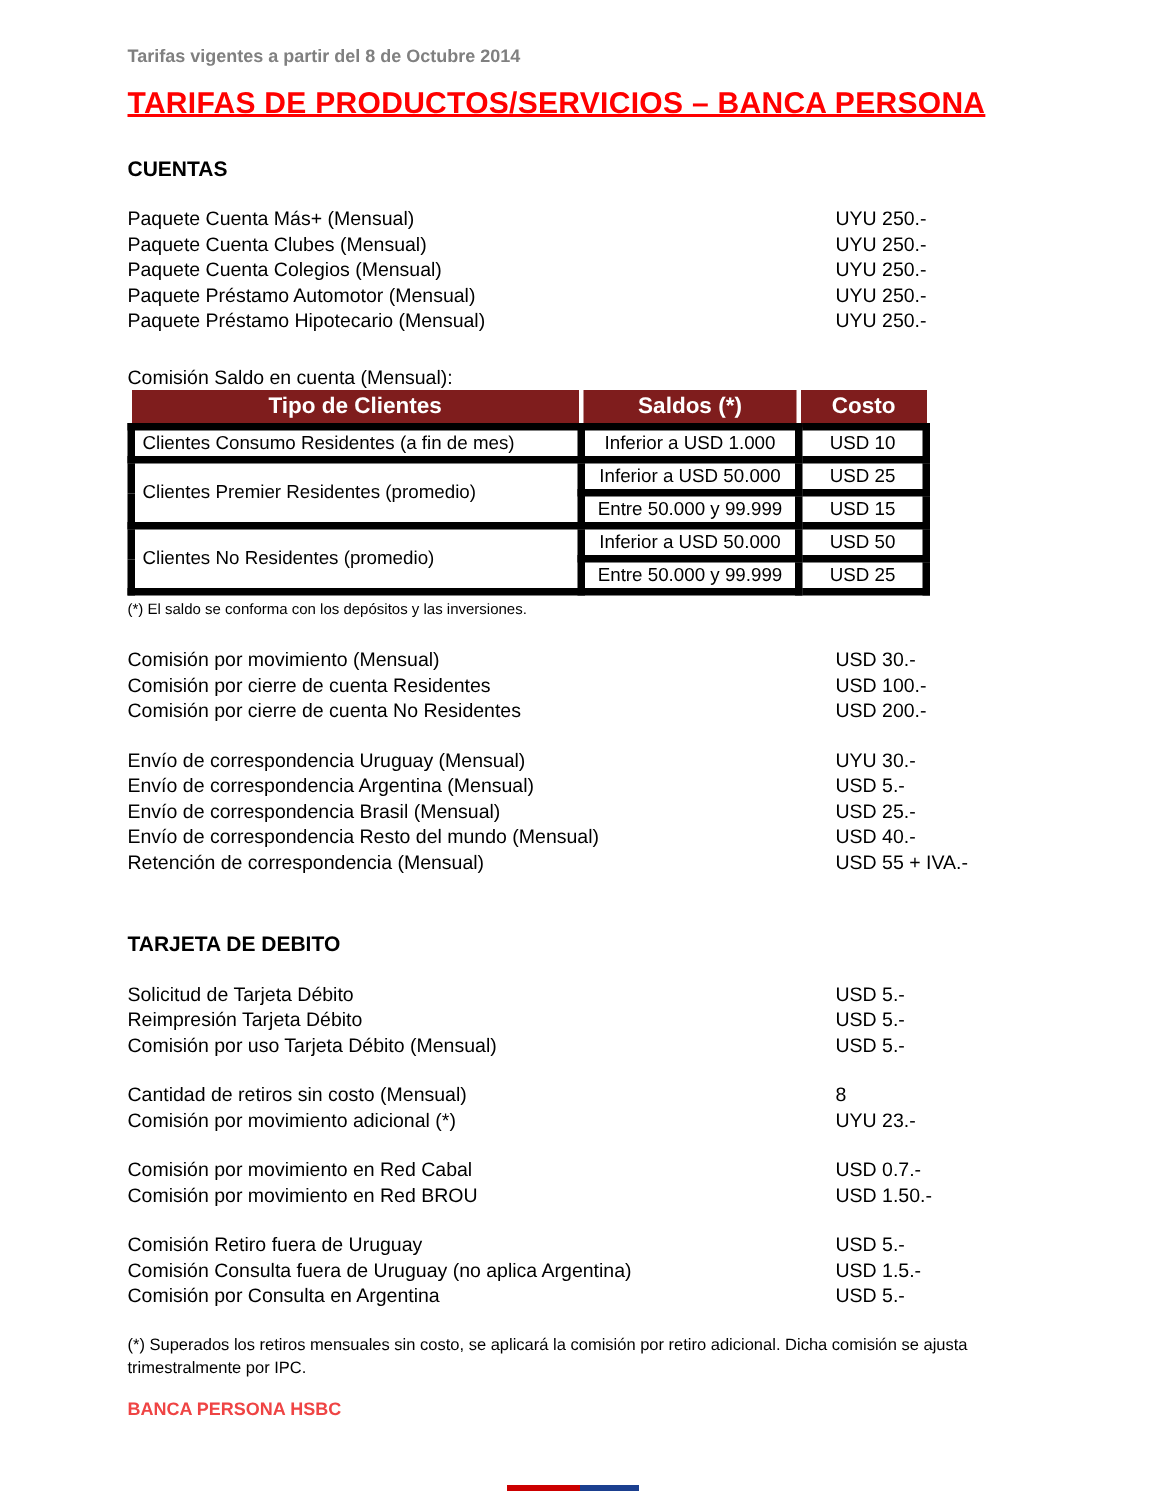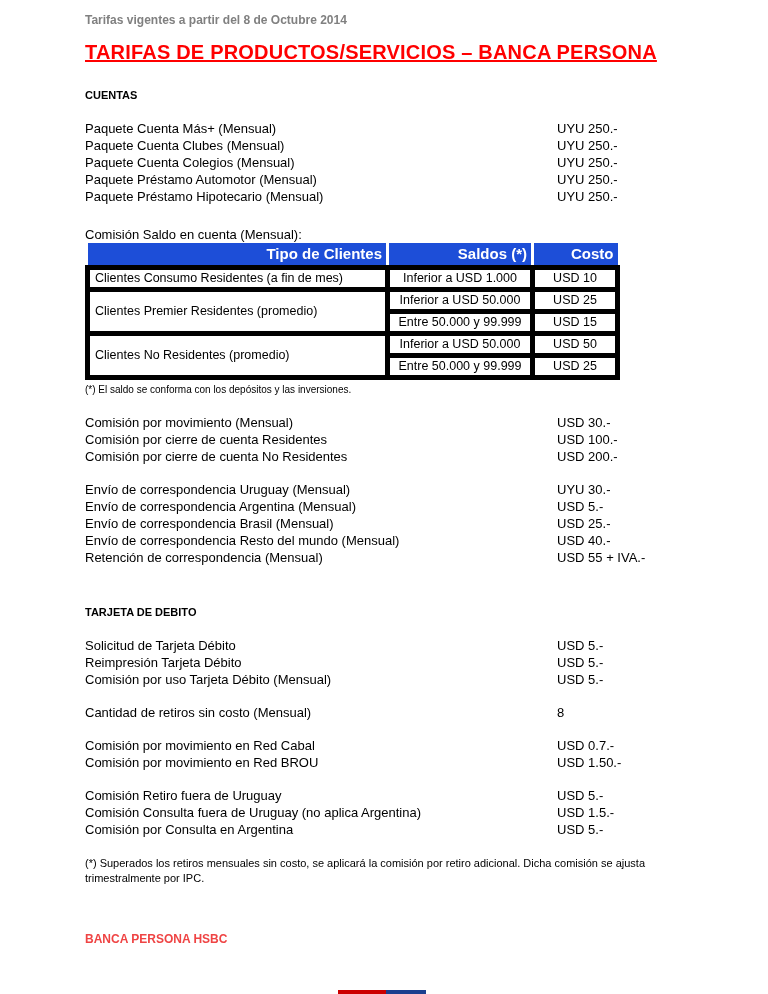--- a/index.html
+++ b/index.html
@@ -10,41 +10,41 @@
   .page {
     position: relative;
     width: 768px;
     height: 994px;
     margin: 0 auto;
     background: #ffffff;
     font-family: "Liberation Sans", "DejaVu Sans", sans-serif;
     color: #000000;
     overflow: hidden;
     box-sizing: border-box;
-    padding: 12px 78px 0 85px;
+    padding: 29px 78px 0 85px;
   }
   .doc-header-note {
     color: #808080;
     font-weight: bold;
     font-size: 12px;
     line-height: 16px;
     margin-bottom: 12px;
   }
   .doc-title {
     color: #ff0000;
     font-weight: bold;
     font-size: 20px;
     line-height: 25px;
     margin-bottom: 22px;
     letter-spacing: 0.2px;
     text-decoration: underline;
   }
   .section-heading {
     font-weight: bold;
-    font-size: 11px;
+    font-size: 14px;
     line-height: 17px;
     margin-bottom: 16px;
   }
   .fee-list { margin-bottom: 0; }
   .fee-row {
     display: flex;
     font-size: 13px;
     line-height: 17px;
     gap: 17px;
   }
@@ -56,27 +56,27 @@
   .intro-line {
     font-size: 13px;
     line-height: 17px;
   }
   table.balance-table {
     border-collapse: collapse;
     width: 530px;
     table-layout: fixed;
   }
   table.balance-table th {
-    background: #1d4ed8;
+    background: #7f1d1d;
     color: #ffffff;
     font-weight: bold;
     font-size: 15px;
     line-height: 20px;
     padding: 1px 4px;
-    text-align: right;
+    text-align: center;
     border: none;
   }
   table.balance-table th + th { border-left: 3px solid #ffffff; }
   table.balance-table td {
     border: 5px solid #000000;
     font-size: 12.5px;
     line-height: 15px;
     padding: 1px 5px;
     vertical-align: middle;
   }
@@ -267,20 +267,24 @@
 </div>
 
   <div class="gap-sm"></div>
 
   <div class="fee-list">
   <div class="fee-row">
     <span class="fee-label">Cantidad de retiros sin costo (Mensual)</span>
     <span class="fee-value">8</span>
   </div>
 
+  <div class="fee-row">
+    <span class="fee-label">Comisión por movimiento adicional (*)</span>
+    <span class="fee-value">UYU 23.-</span>
+  </div>
 </div>
 
   <div class="gap-sm"></div>
 
   <div class="fee-list">
   <div class="fee-row">
     <span class="fee-label">Comisión por movimiento en Red Cabal</span>
     <span class="fee-value">USD 0.7.-</span>
   </div>
 

